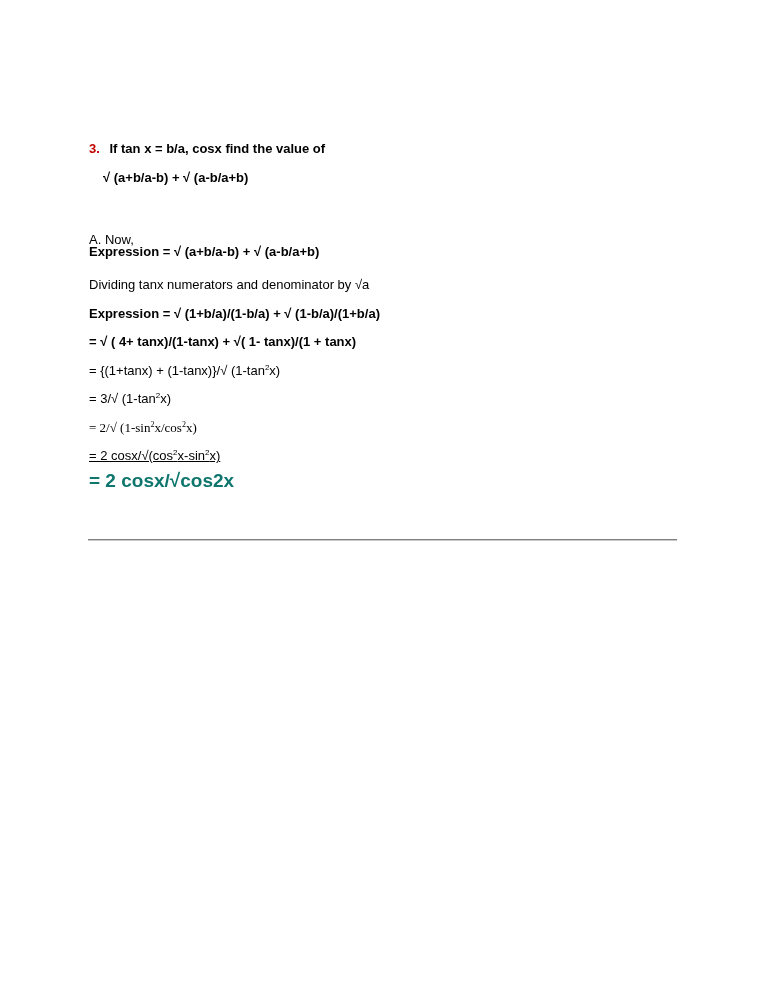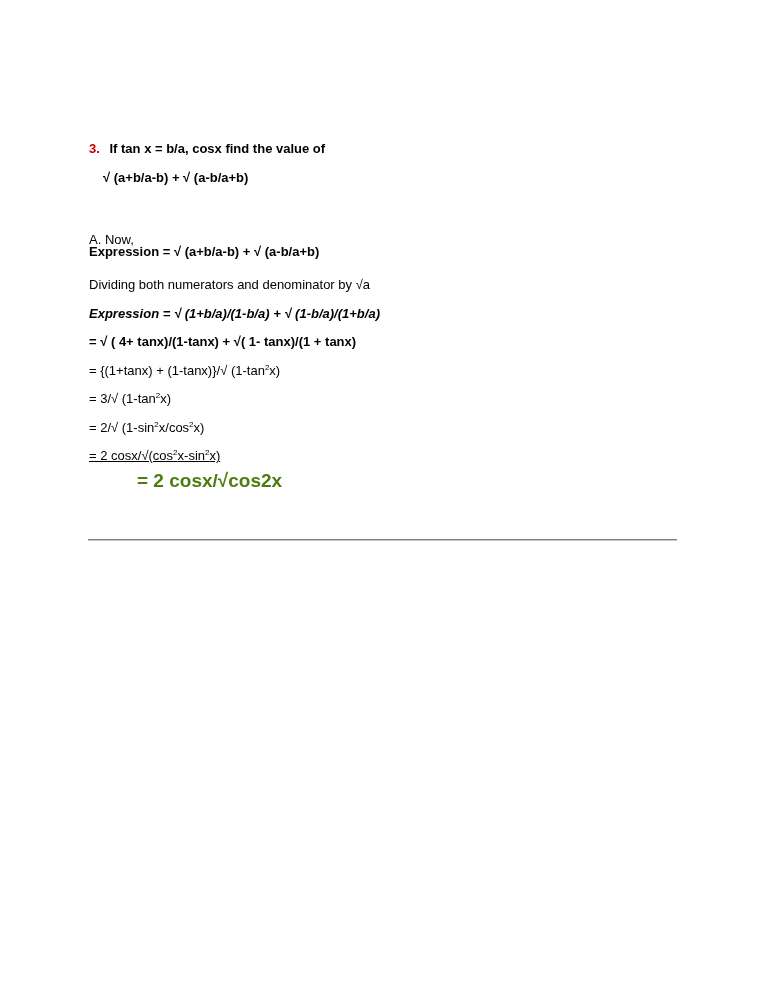--- a/index.html
+++ b/index.html
@@ -18,25 +18,24 @@
     .line {
       position: absolute;
       left: 89px;
       font-size: 13px;
       white-space: nowrap;
       line-height: 16px;
     }
     .bold { font-weight: bold; }
     .qnum { color: #c00000; font-weight: bold; }
     .red-big {
-      color: #4d7c0f;
+      color: #0f766e;
       font-weight: bold;
       font-size: 19px;
       line-height: 22px;
-      margin-left: 48px;
     }
     sup { font-size: 8px; vertical-align: super; line-height: 0; }
     .rule {
       position: absolute;
       left: 88px;
       top: 539px;
       width: 589px;
       height: 1px;
       background: #808080;
       border-bottom: 1px solid #c8c8c8;
@@ -51,35 +50,35 @@
     <span class="qnum">3.</span>
     <span class="bold" style="margin-left:6px;">If  tan x = b/a, cosx find the value of</span>
   </div>
 
   <div class="line bold" style="top:170px; left:103px;text-align:center;">√ (a+b/a-b) + √ (a-b/a+b)</div>
 
   <div class="line" style="top:232px;">A.  Now,</div>
 
   <div class="line bold" style="top:244px;">Expression = √ (a+b/a-b) + √ (a-b/a+b)</div>
 
-  <div class="line" style="top:277px;">Dividing both numerators and denominator by √a</div>
+  <div class="line" style="top:277px;">Dividing tanx numerators and denominator by √a</div>
 
-  <div class="line bold" style="top:306px;font-style:italic;">Expression = √ (1+b/a)/(1-b/a) + √ (1-b/a)/(1+b/a)</div>
+  <div class="line bold" style="top:306px;">Expression = √ (1+b/a)/(1-b/a) + √ (1-b/a)/(1+b/a)</div>
 
   <div class="line bold" style="top:334px;">= √ ( 4+ tanx)/(1-tanx) + √( 1- tanx)/(1 + tanx)</div>
 
   <div class="line" style="top:363px;">
     <span> =  {(1+tanx) + (1-tanx)}/√ (1-tan</span><sup>2</sup><span>x)</span>
   </div>
 
   <div class="line" style="top:391px;">
     <span>= 3/√ (1-tan</span><sup>2</sup><span>x)</span>
   </div>
 
-  <div class="line" style="top:420px;">
+  <div class="line" style="top:420px;font-family:Liberation Serif, serif;">
     <span>= 2/√ (1-sin</span><sup>2</sup><span>x/cos</span><sup>2</sup><span>x)</span>
   </div>
 
   <div class="line" style="top:448px;text-decoration:underline;">
     <span>= 2 cosx/√(cos</span><sup>2</sup><span>x-sin</span><sup>2</sup><span>x)</span>
   </div>
 
   <div class="line red-big" style="top:470px;">= 2 cosx/√cos2x</div>
 
   <div class="rule"></div>

